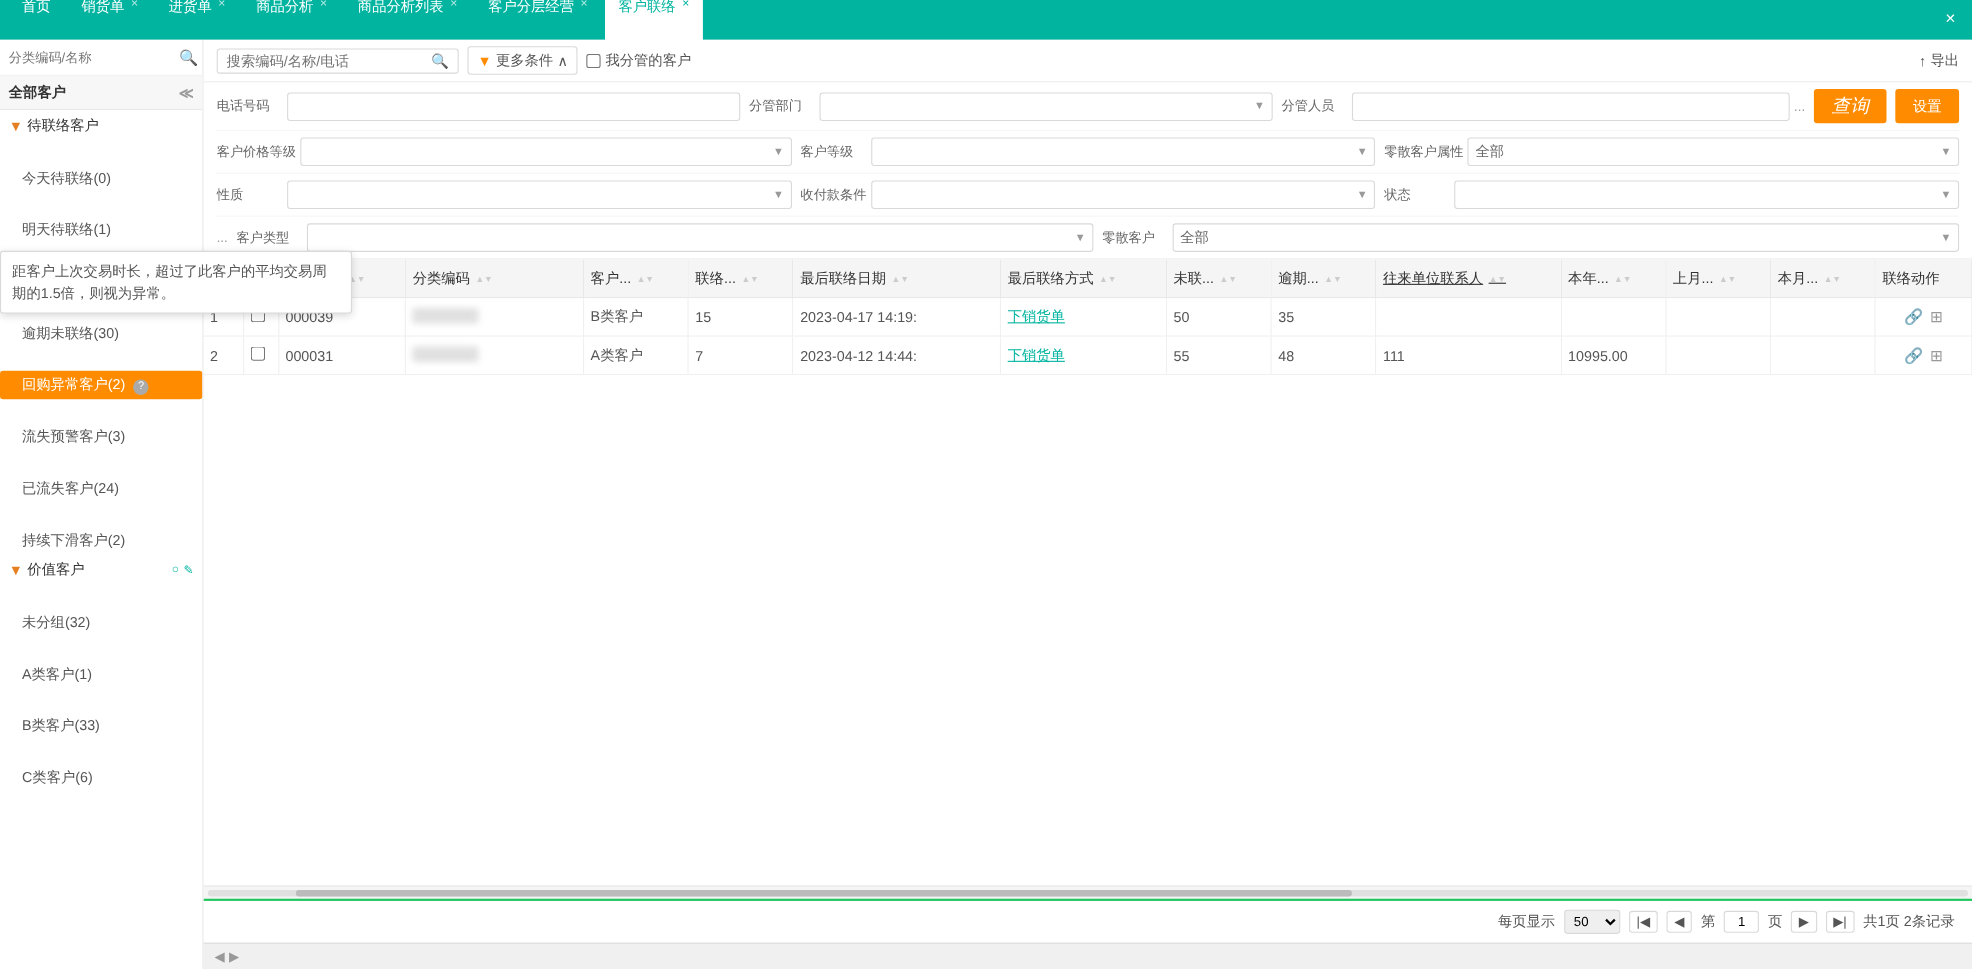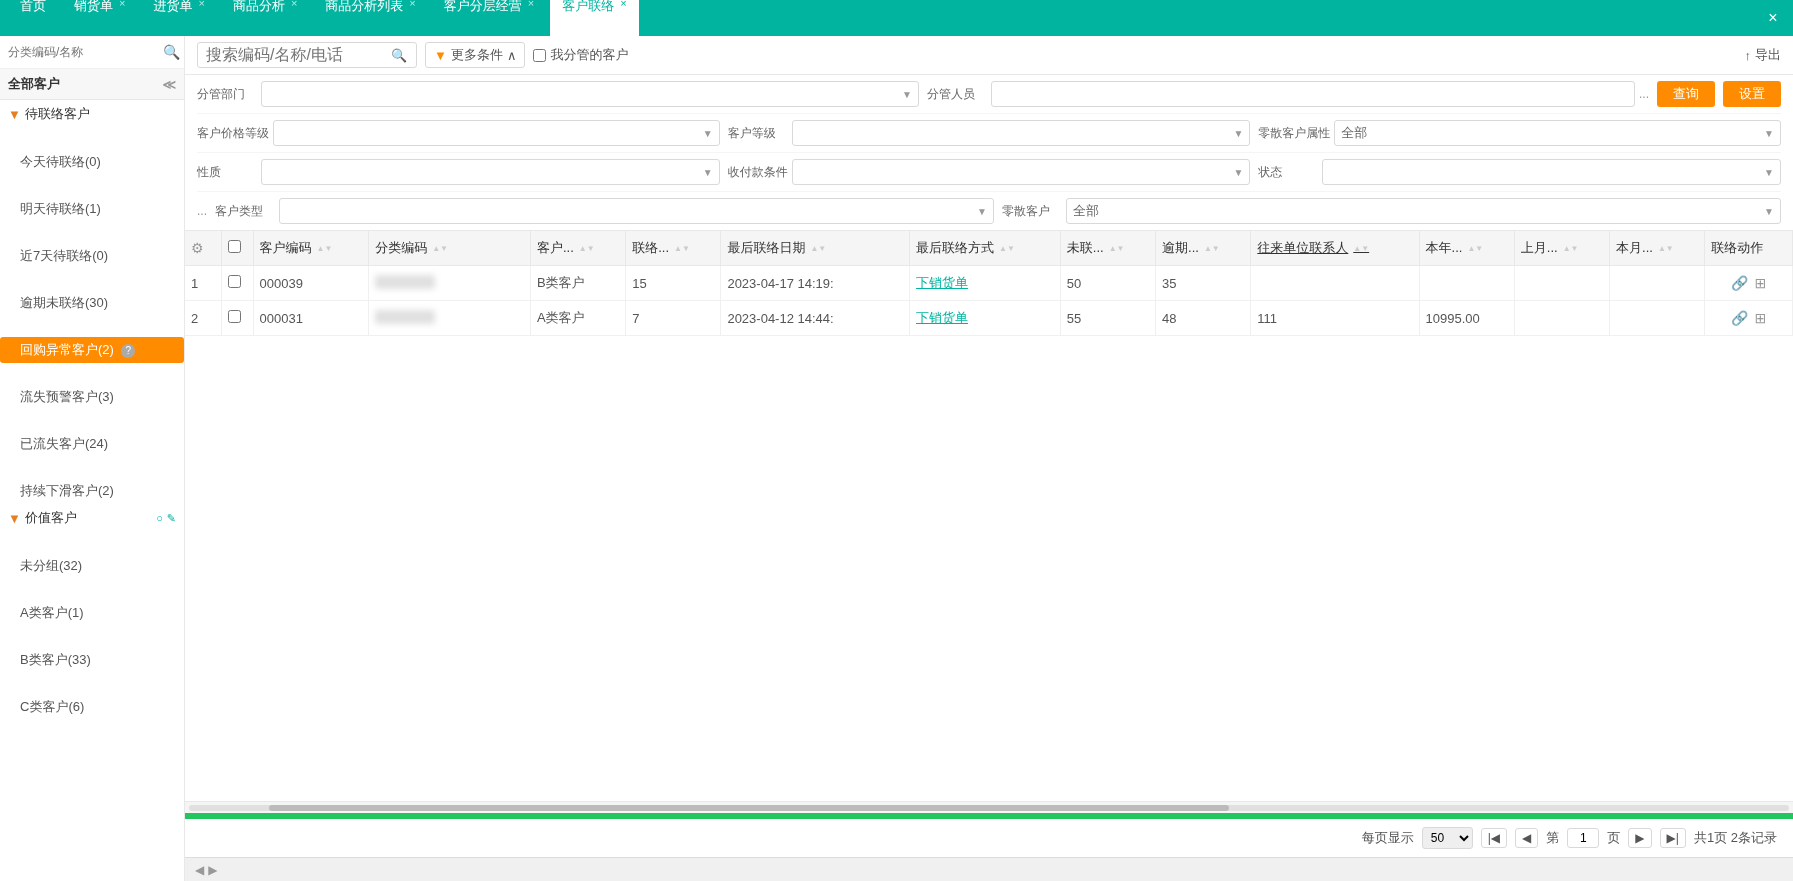--- a/index.html
+++ b/index.html
@@ -157,21 +157,21 @@
       display: flex;
       align-items: center;
       border: 1px solid #d9d9d9;
       border-radius: 3px;
       padding: 3px 8px;
       width: 220px;
     }
     .search-input-wrap input {
       border: none;
       outline: none;
-      font-size: 16px;
+      font-size: 13px;
       flex: 1;
       color: #1d4ed8;
     }
     .search-icon-btn { color: #00b4a0; cursor: pointer; }
     .more-conditions {
       display: flex;
       align-items: center;
       gap: 4px;
       color: #555;
       cursor: pointer;
@@ -255,21 +255,22 @@
       gap: 8px;
       flex-shrink: 0;
     }
     .btn-query {
       background: #ff8c00;
       color: #fff;
       border: none;
       border-radius: 3px;
       padding: 4px 16px;
       cursor: pointer;
-      font-size: 13px;
+      font-size: 17px;
+      font-style: italic;
     }
     .btn-settings {
       background: #ff8c00;
       color: #fff;
       border: none;
       border-radius: 3px;
       padding: 4px 16px;
       cursor: pointer;
       font-size: 13px;
     }
@@ -319,21 +320,21 @@
       white-space: nowrap;
     }
     .settings-icon { color: #999; cursor: pointer; font-size: 14px; }
     .link-text { color: #00b4a0; text-decoration: underline; cursor: pointer; }
     .action-icons { display: flex; gap: 6px; justify-content: center; }
     .action-icon { color: #999; cursor: pointer; font-size: 14px; }
 
     
     .table-footer {
       background: #fff;
-      border-top: 6px solid #22c55e;
+      border-top: 2px solid #22c55e;
       padding: 8px 16px;
       display: flex;
       align-items: center;
       justify-content: flex-end;
       gap: 8px;
       font-size: 12px;
       color: #555;
     }
     .pagination-select {
       border: 1px solid #d9d9d9;
@@ -481,20 +482,23 @@
         <span>○</span>
         <span>✎</span>
       </div>
     </div>
 
     <div class="sidebar-item-leaf"><span>未分组(32)</span></div>
     <div class="sidebar-item-leaf"><span>A类客户(1)</span></div>
     <div class="sidebar-item-leaf"><span>B类客户(33)</span></div>
     <div class="sidebar-item-leaf"><span>C类客户(6)</span></div>
 
+    <div class="tooltip-box">
+      <span>距客户上次交易时长，超过了此客户的平均交易周期的1.5倍，则视为异常。</span>
+    </div>
   </div>
 
   <div class="content-area">
 
     <div class="toolbar">
       <div class="search-input-wrap">
         <input type="text" style="width: 100%;" placeholder="搜索编码/名称/电话">
         <span class="search-icon-btn">🔍</span>
       </div>
       <div class="more-conditions">
@@ -508,20 +512,24 @@
       </label>
       <div class="export-btn">
         <span>↑</span>
         <span>导出</span>
       </div>
     </div>
 
     <div class="filter-section">
 
       <div class="filter-row">
+        <div class="filter-item">
+          <span class="filter-label">电话号码</span>
+          <div class="filter-input" style="width:300px;"></div>
+        </div>
         <div class="filter-item">
           <span class="filter-label">分管部门</span>
           <div class="filter-select" style="width:220px;">
             <span></span>
             <span class="arrow-down">▼</span>
           </div>
         </div>
         <div class="filter-item">
           <span class="filter-label">分管人员</span>
           <div class="filter-input" style="width:180px;"></div>

